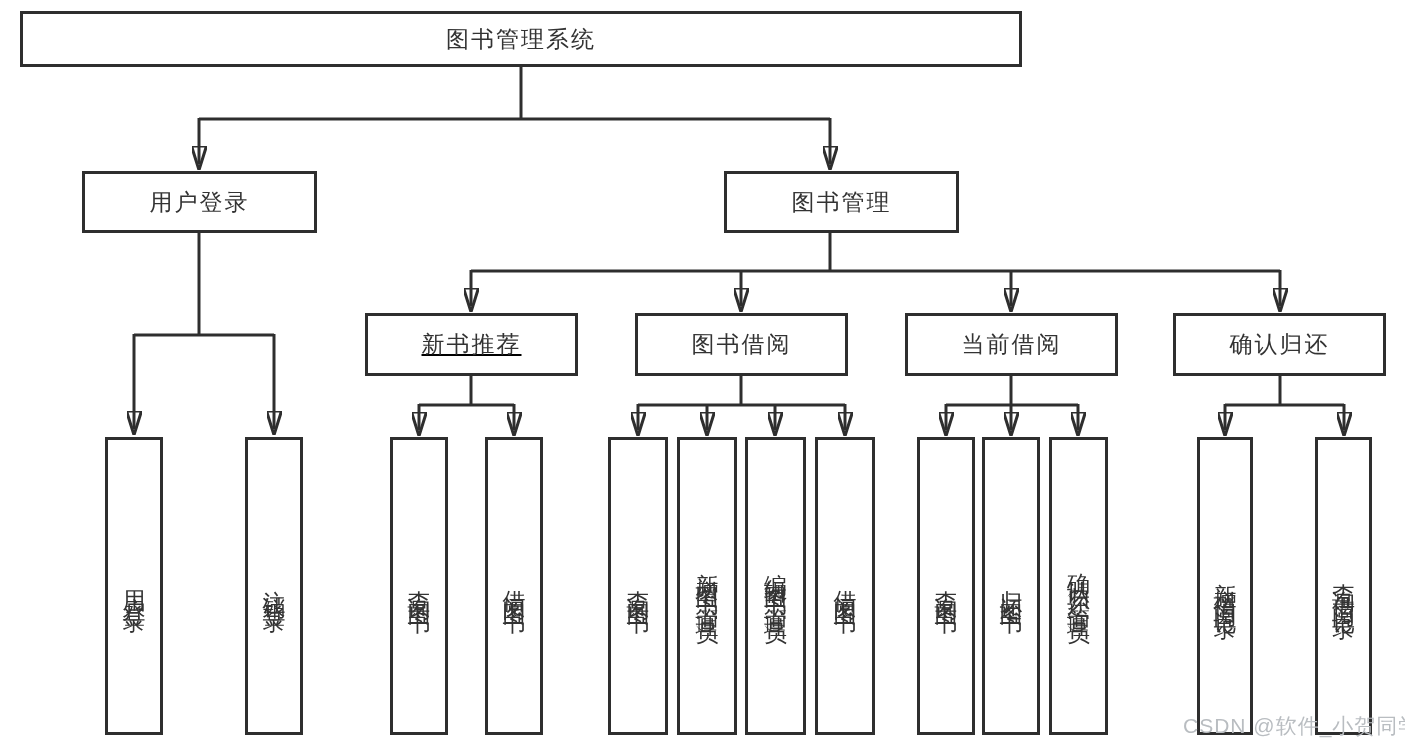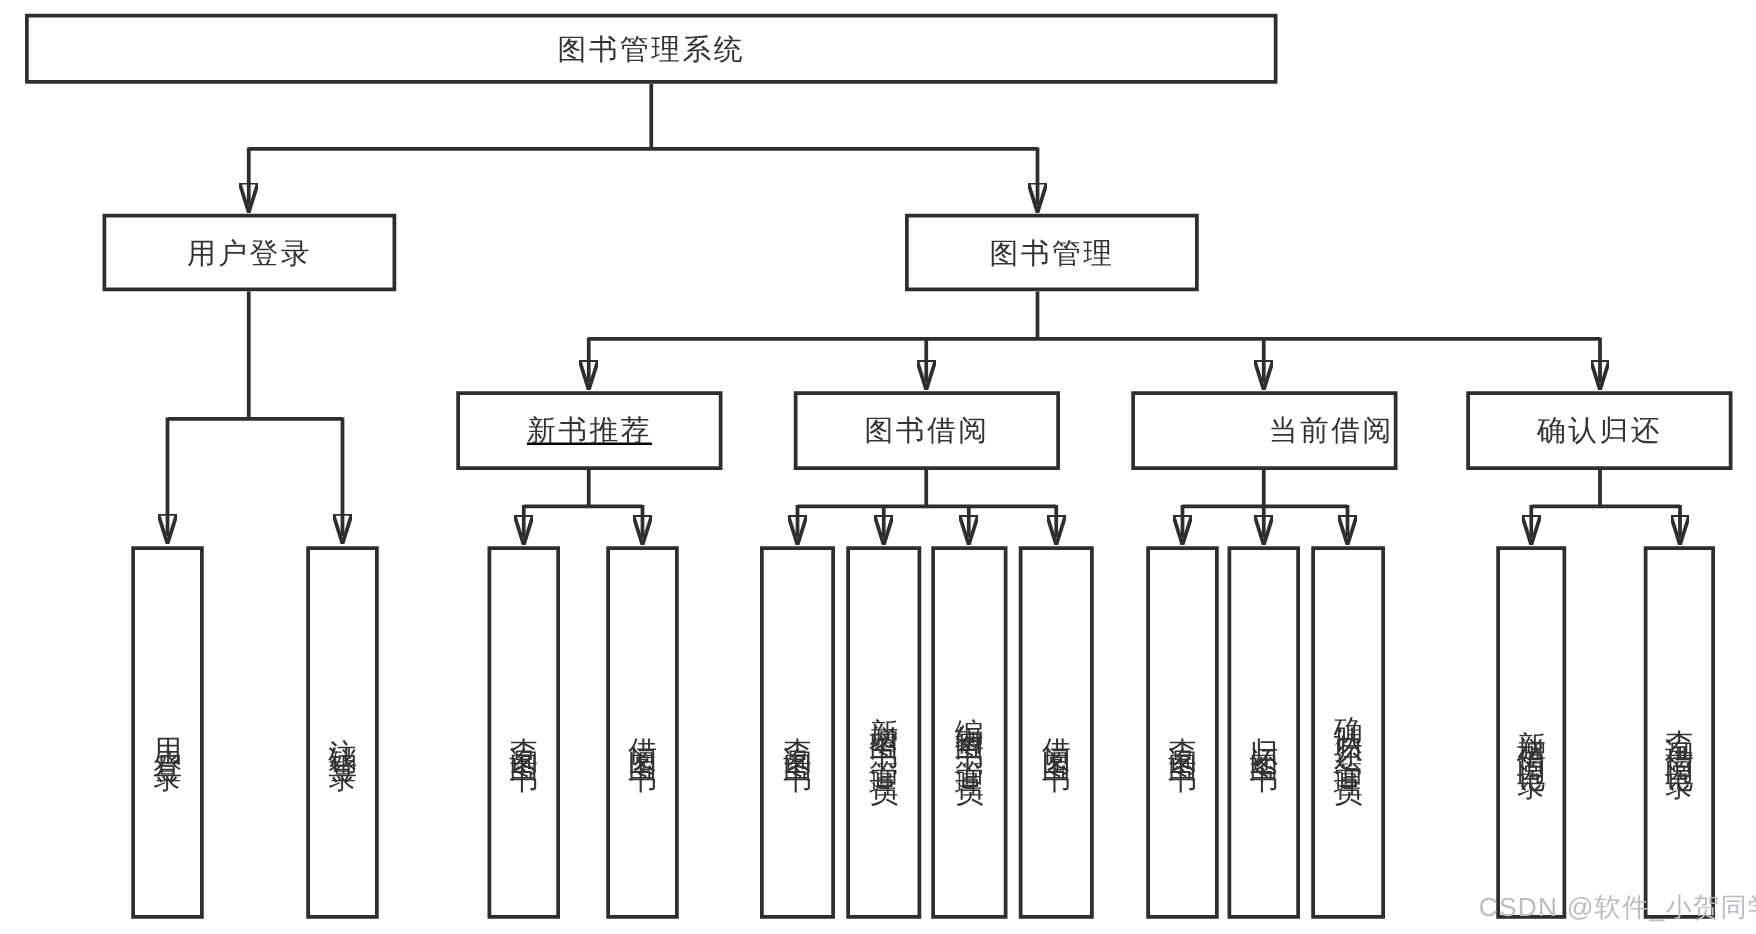--- a/index.html
+++ b/index.html
@@ -147,21 +147,21 @@
   <div class="hnode" style="left:712px; top:171px; width:235px; height:62px;margin-left:12px;">
     <span>图书管理</span>
   </div>
 
   <div class="hnode" style="left:365px; top:313px; width:213px; height:63px;text-decoration:underline;">
     <span>新书推荐</span>
   </div>
   <div class="hnode" style="left:635px; top:313px; width:213px; height:63px;">
     <span>图书借阅</span>
   </div>
-  <div class="hnode" style="left:905px; top:313px; width:213px; height:63px;justify-content:flex-end;">
+  <div class="hnode" style="left:905px; top:313px; width:213px; height:63px;">
     <span>当前借阅</span>
   </div>
   <div class="hnode" style="left:1173px; top:313px; width:213px; height:63px;">
     <span>确认归还</span>
   </div>
 
   <div class="vnode" style="left:105px; width:58px;">
     <span>用户登录</span>
   </div>
   <div class="vnode" style="left:245px; width:58px;">

